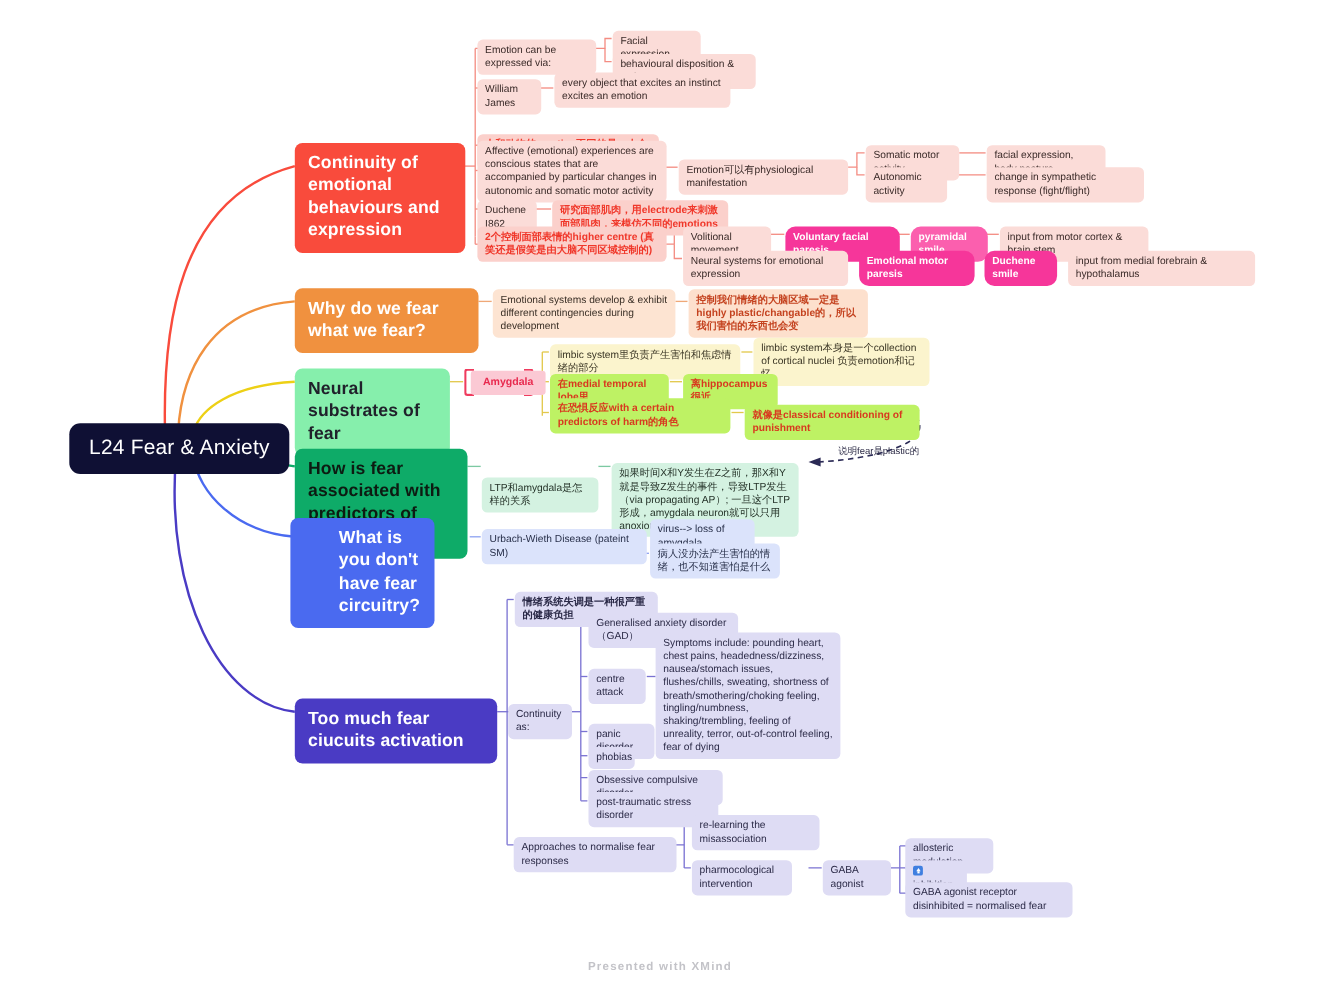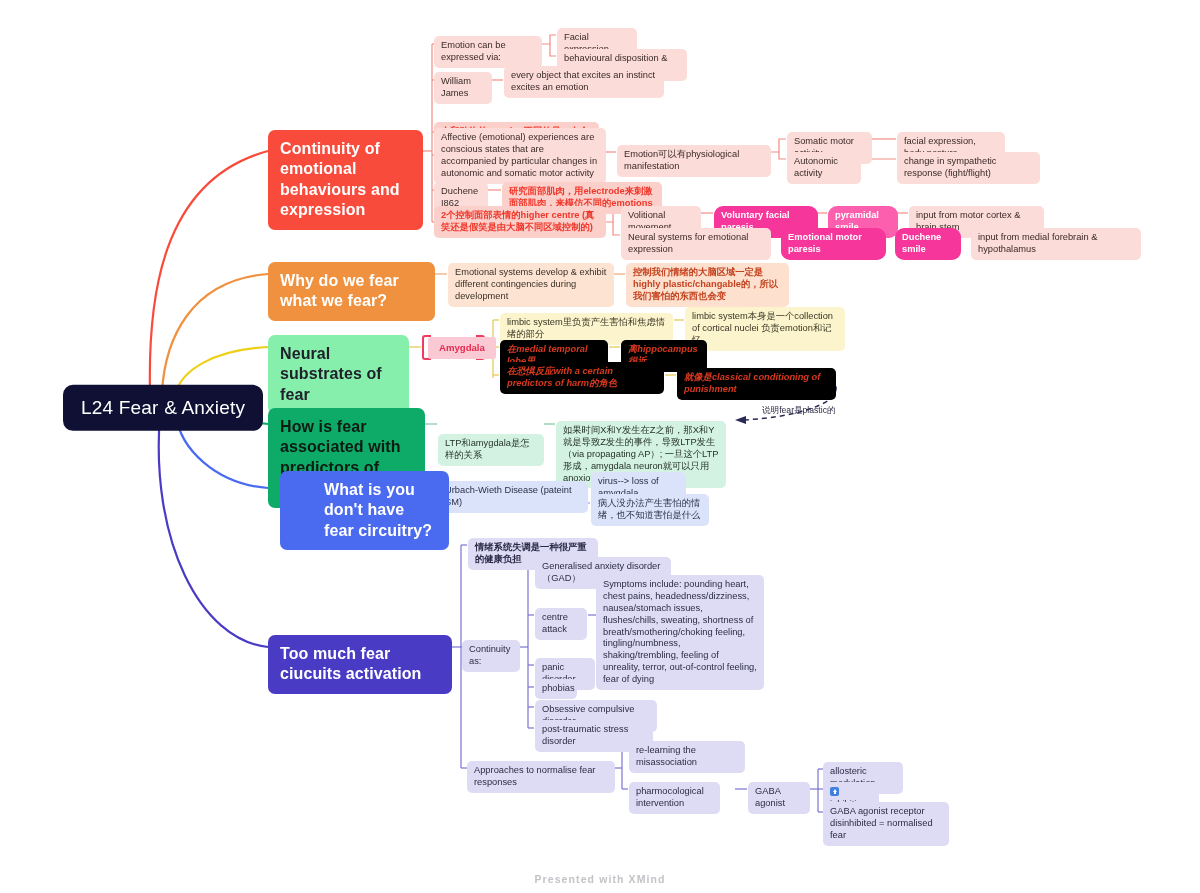--- a/index.html
+++ b/index.html
@@ -58,21 +58,21 @@
 
   
   .sub { font-size: 9.3px; color: #2f2b33; }
   .s-red    { background: #fbdcd8; color:#3a2a28; }
   .s-redb   { background: #fbd0cb; color:#f0372a; font-weight:700; }
   .s-pinkhot{ background: #f6369a; color:#ffffff; font-weight:700; border-radius:9px; }
   .s-pinkhot2{ background: #fb5fae; color:#ffffff; font-weight:700; border-radius:9px; }
   .s-orange { background: #fde4d2; color:#3a2f26; }
   .s-orangeb{ background: #fde0cd; color:#c4421f; font-weight:700; }
   .s-yellow { background: #fbf4cd; color:#3a3524; }
-  .s-yellowb{ background: #000000; color:#d8391f; font-weight:700;font-style:italic; }
+  .s-yellowb{ background: #bef264; color:#d8391f; font-weight:700; }
   .s-green  { background: #d4f2e1; color:#253329;margin-top:17px; }
   .s-blue   { background: #dbe3fb; color:#28304a; }
   .s-purple { background: #dedcf4; color:#2c2b48; }
   .s-purpleb{ background: #dedcf4; color:#2a2947; font-weight:700; }
 
   .amygdala {
     background: #fbc9d4;
     color: #e8294e;
     font-weight: 700;
     font-size: 9.6px;
@@ -286,21 +286,21 @@
   <div class="node sub s-yellowb" style="left:621px; top:340px; width:86px;">离hippocampus很近</div>
 
   <div class="node sub s-yellowb" style="left:500px; top:362px; width:164px;">在恐惧反应with a certain predictors of harm的角色</div>
   <div class="node sub s-yellowb" style="left:677px; top:368px; width:159px;">就像是classical conditioning of punishment</div>
 
   <div class="node main m-green" style="left:268px; top:408px; width:157px;">How is fear associated with predictors of harms?</div>
   <div class="node sub s-green" style="left:438px; top:417px; width:106px;">LTP和amygdala是怎样的关系</div>
   <div class="node sub s-green" style="left:556px; top:404px; width:170px;">如果时间X和Y发生在Z之前，那X和Y就是导致Z发生的事件，导致LTP发生（via propagating AP）; 一旦这个LTP形成，amygdala neuron就可以只用anoxious stimuli激活</div>
   <div class="annot" style="left:762px; top:405px;">说明fear是plastic的</div>
 
-  <div class="node main m-blue" style="left:280px; top:471px; width:169px;padding-left:44px;">What is you don't have fear circuitry?</div>
+  <div class="node main m-blue" style="left:264px; top:471px; width:131px;padding-left:44px;">What is you don't have fear circuitry?</div>
   <div class="node sub s-blue" style="left:438px; top:481px; width:150px;">Urbach-Wieth Disease (pateint SM)</div>
   <div class="node sub s-blue" style="left:591px; top:472px; width:95px;">virus--&gt; loss of amygdala</div>
   <div class="node sub s-blue" style="left:591px; top:494px; width:118px;">病人没办法产生害怕的情绪，也不知道害怕是什么</div>
 
   <div class="node main m-purple" style="left:268px; top:635px; width:184px;">Too much fear ciucuits activation</div>
 
   <div class="node sub s-purpleb" style="left:468px; top:538px; width:130px;">情绪系统失调是一种很严重的健康负担</div>
 
   <div class="node sub s-purple" style="left:462px; top:640px; width:58px;">Continuity as:</div>
 
@@ -315,16 +315,16 @@
   <div class="node sub s-purple" style="left:467px; top:761px; width:148px;">Approaches to normalise fear responses</div>
   <div class="node sub s-purple" style="left:629px; top:741px; width:116px;">re-learning the misassociation</div>
   <div class="node sub s-purple" style="left:629px; top:782px; width:91px;">pharmocological intervention</div>
 
   <div class="node sub s-purple" style="left:748px; top:782px; width:62px;">GABA agonist</div>
 
   <div class="node sub s-purple" style="left:823px; top:762px; width:80px;">allosteric modulation</div>
 
   <div class="node sub s-purple" style="left:823px; top:782px; width:56px;"><span class="inhib-icon"></span><span>inhibition</span></div>
 
-  <div class="node sub s-purple" style="left:823px; top:802px; width:126px;">GABA agonist receptor disinhibited = normalised fear</div>
+  <div class="node sub s-purple" style="left:823px; top:802px; width:152px;">GABA agonist receptor disinhibited = normalised fear</div>
 
   <div class="footer">Presented with XMind</div>
 </div>
 
 </body></html>

